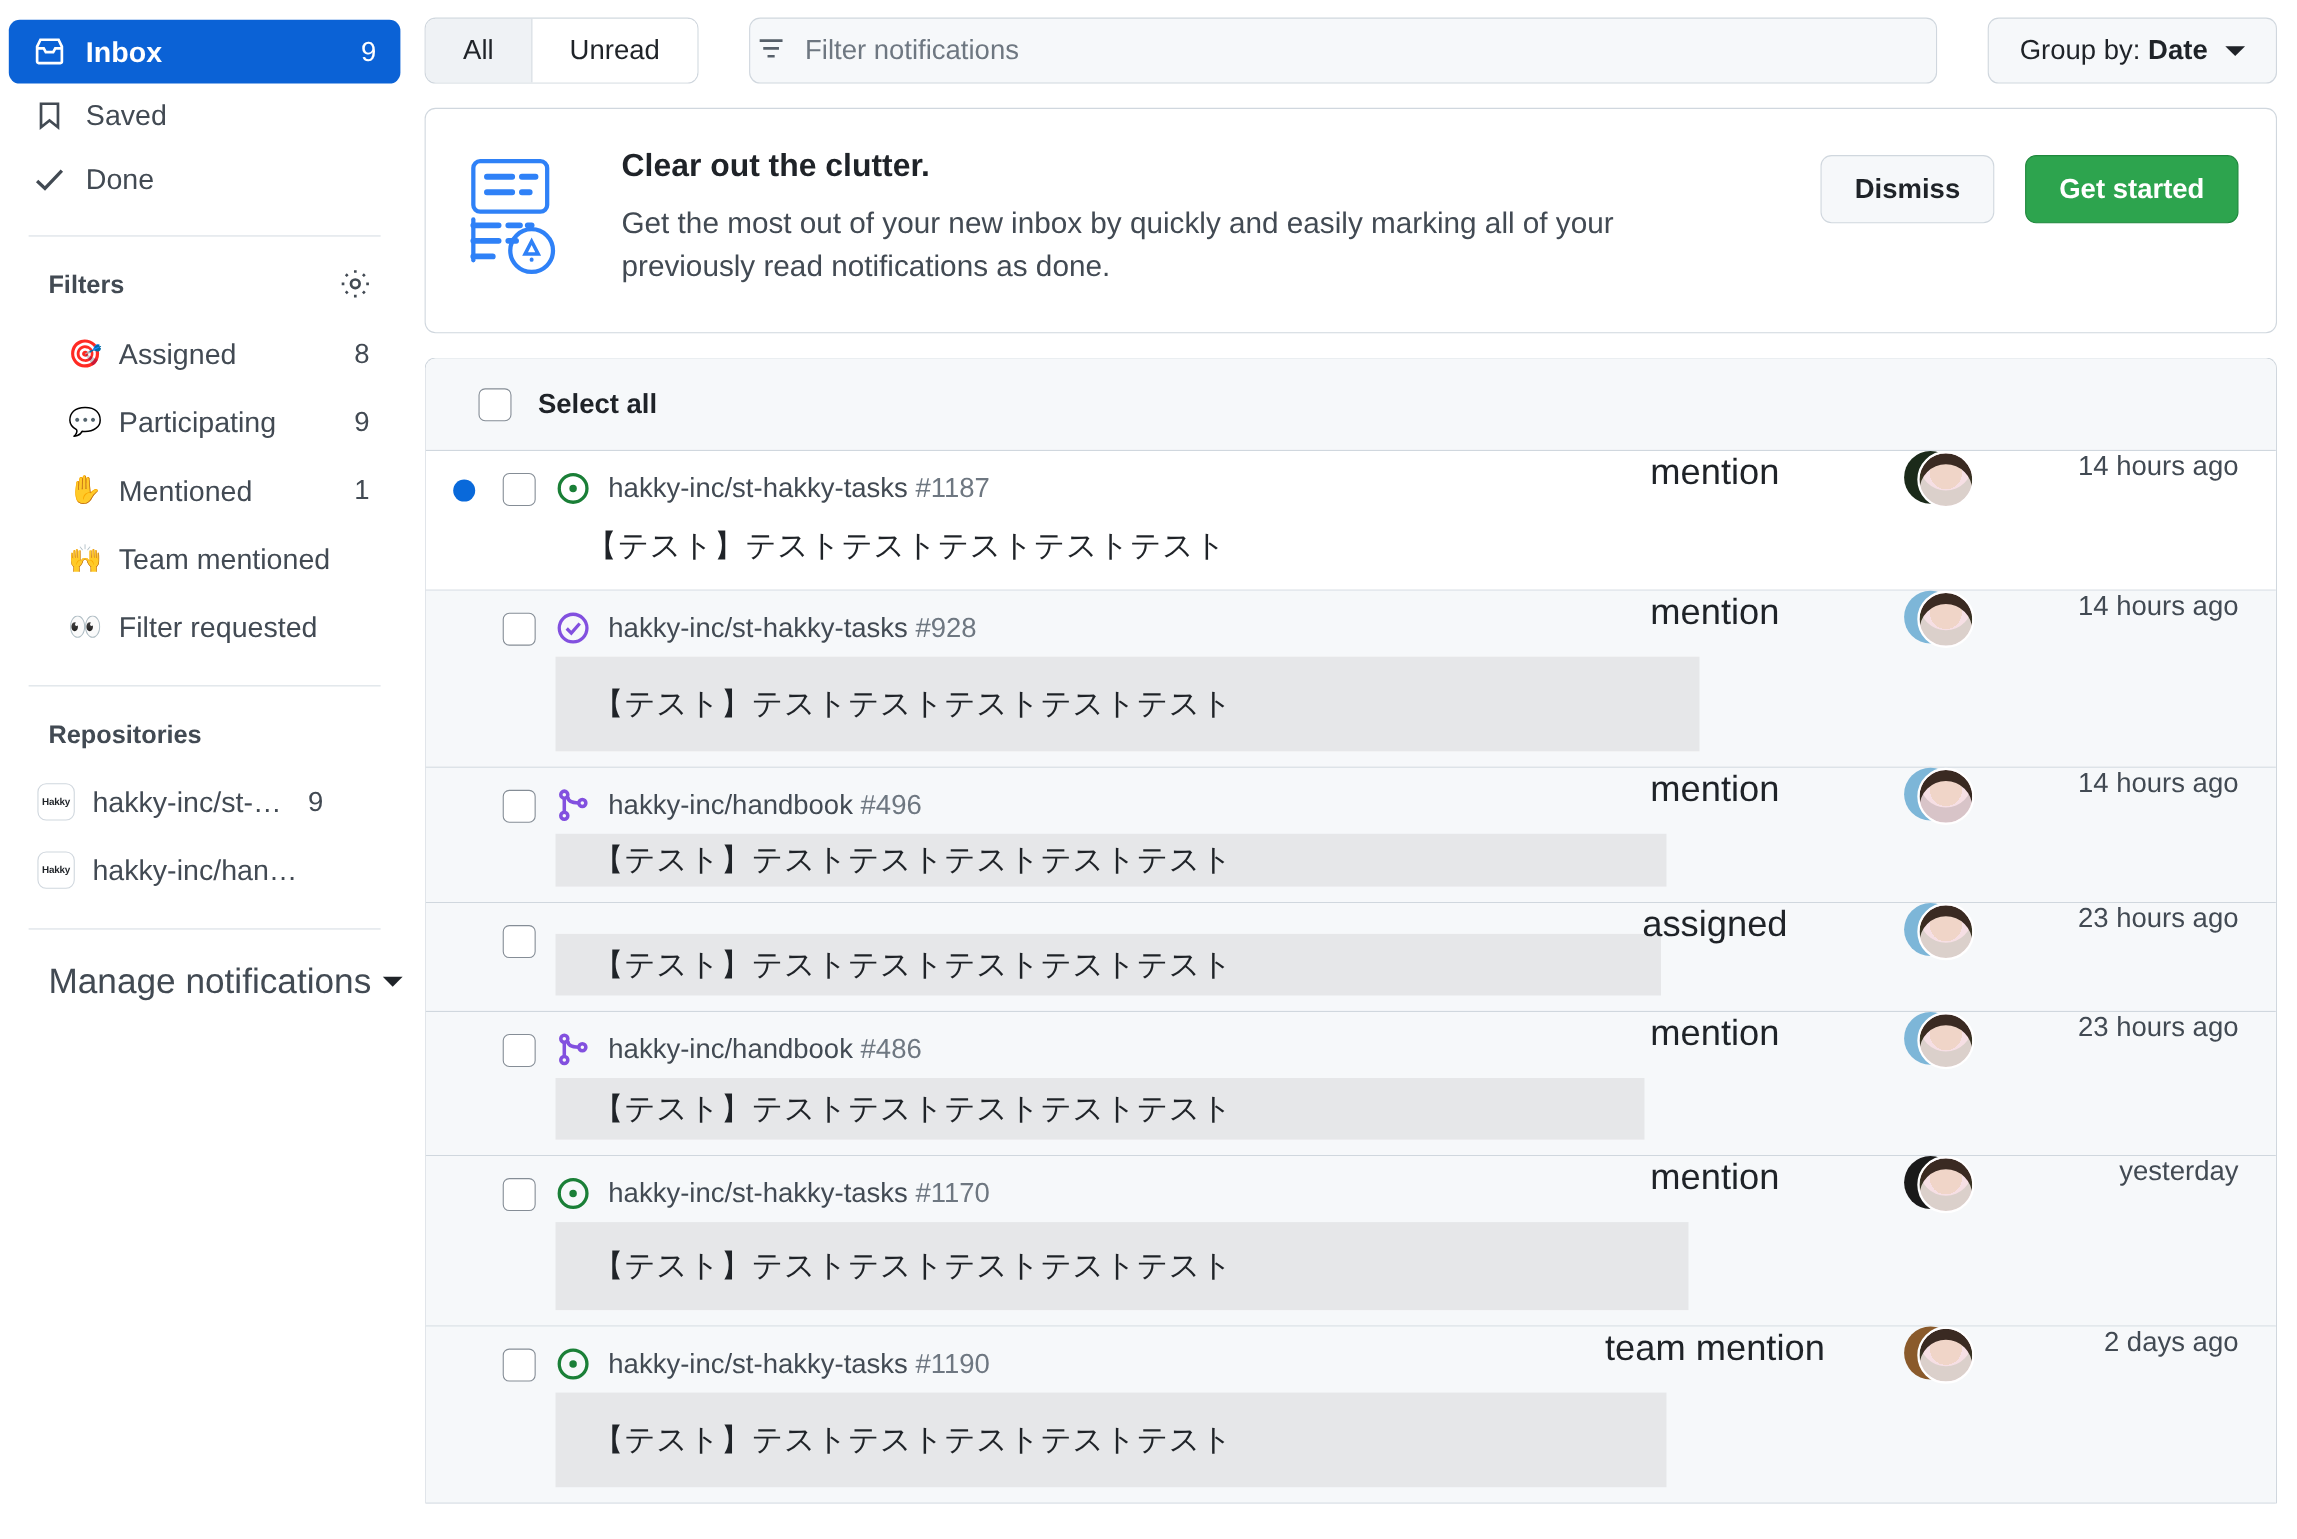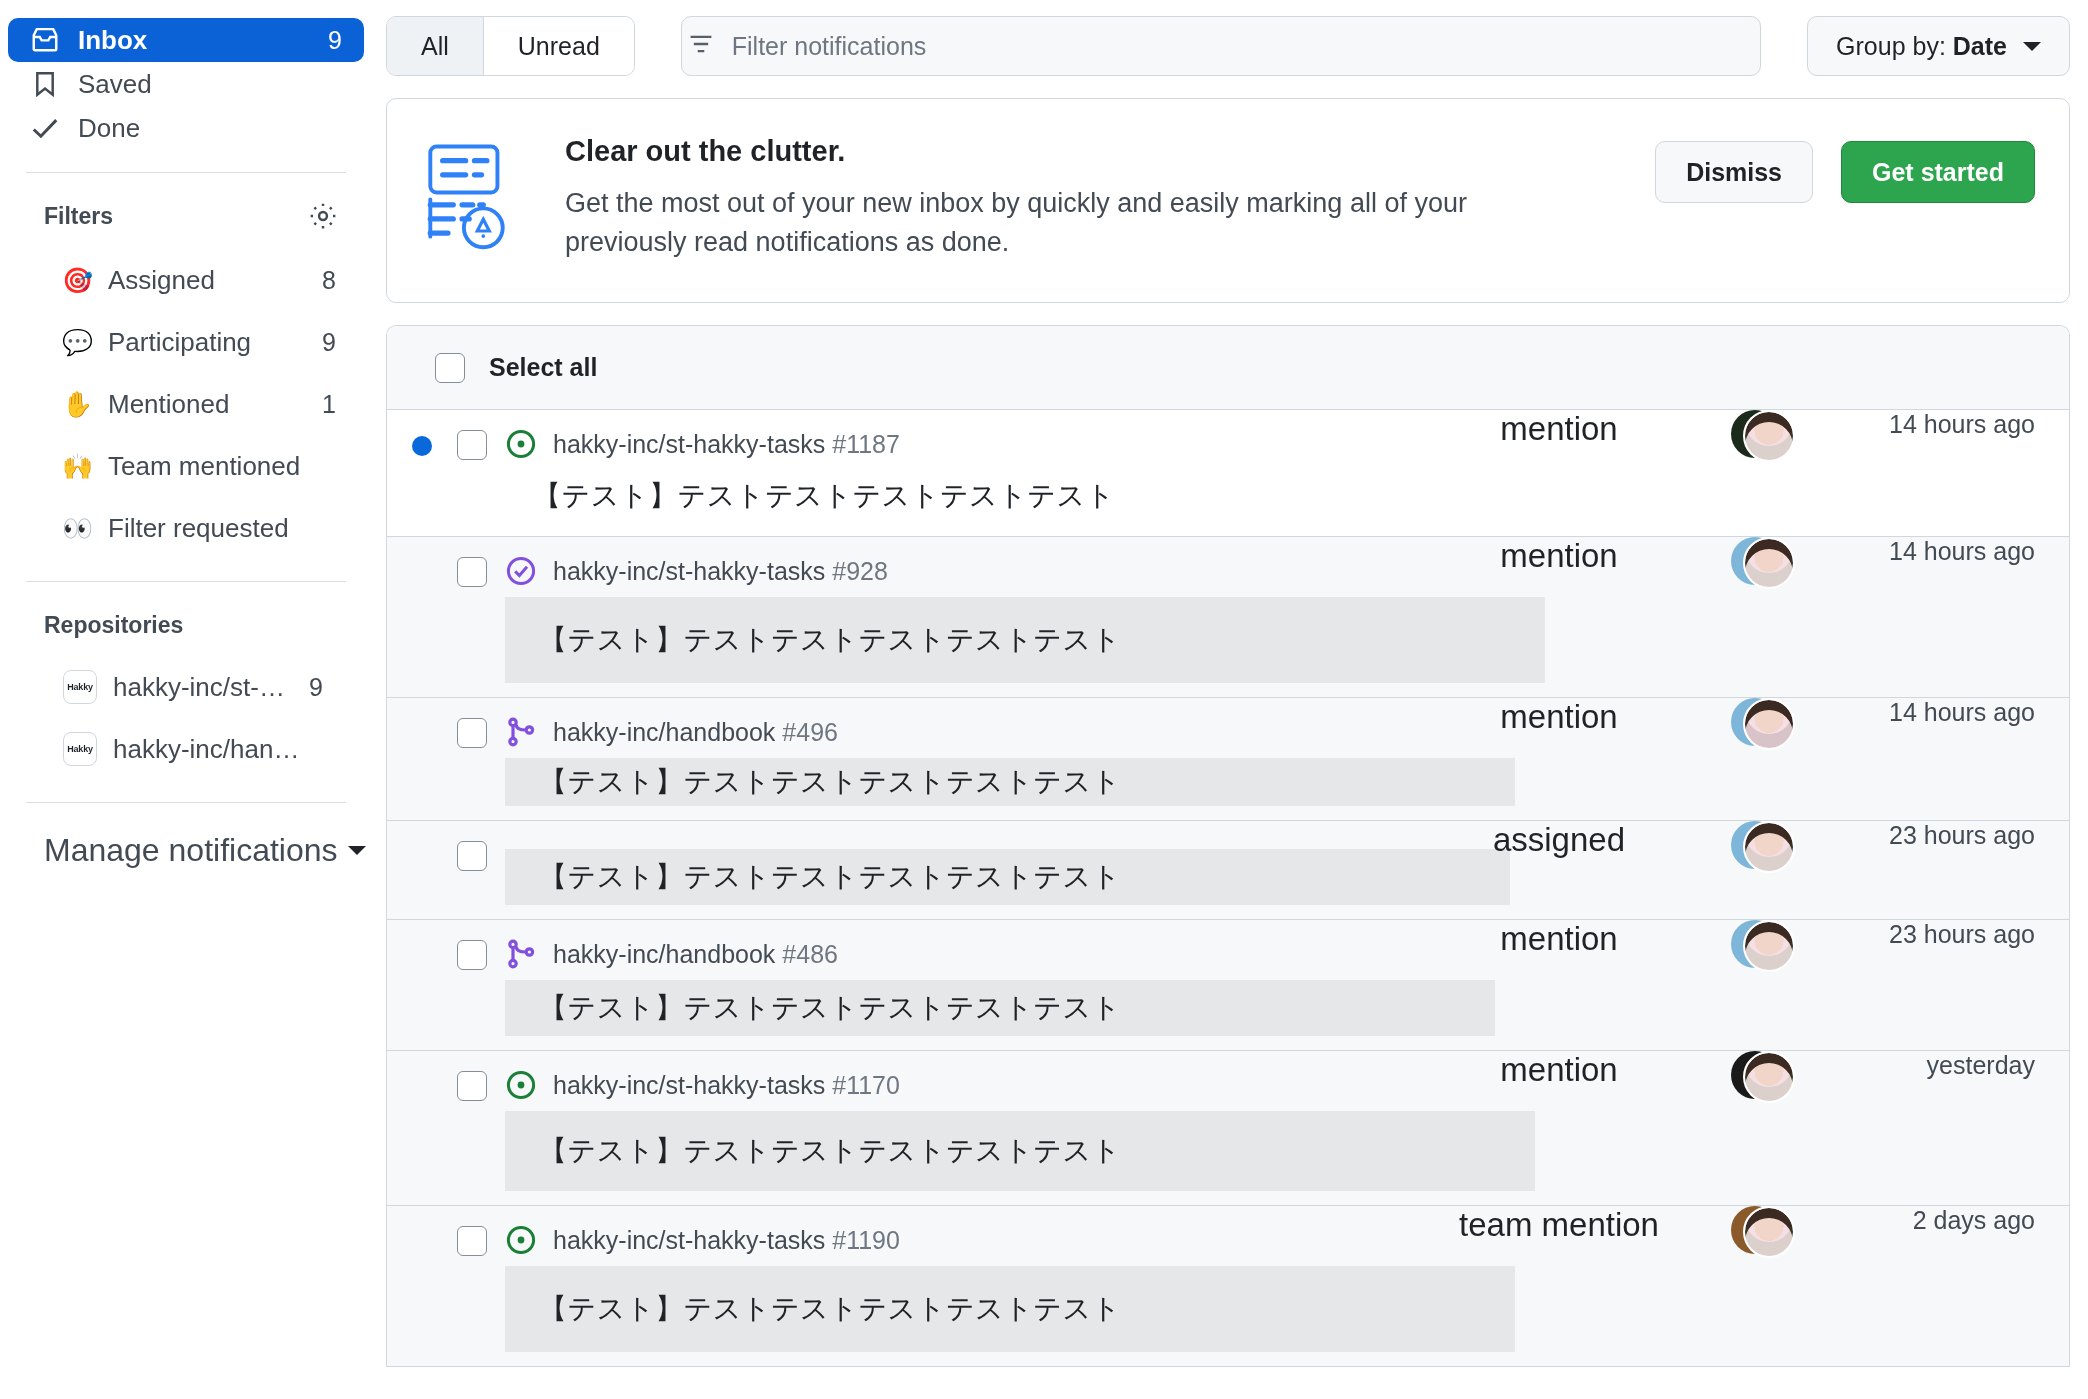--- a/index.html
+++ b/index.html
@@ -10,21 +10,21 @@
     color: #1f2328;
     overflow: hidden;
   }
   .app { display: flex; width: 2088px; height: 1399px; }
 
   
   .sidebar { width: 372px; flex: 0 0 372px; padding: 18px 0 0 0; }
   .nav-list { padding: 0 8px; }
   .nav-item {
     display: flex; align-items: center;
-    height: 44px; padding: 0 22px;
+    height: 58px; padding: 0 22px;
     border-radius: 10px; gap: 18px;
     font-size: 26px; color: #424a53; font-weight: 400;
   }
   .nav-item.active { background: #0b62d6; color: #ffffff; font-weight: 700; }
   .nav-item .nav-ico { width: 30px; height: 30px; flex: 0 0 30px; display: flex; align-items: center; justify-content: center; }
   .nav-item .nav-label { flex: 1 1 auto; }
   .nav-item .nav-count { font-size: 25px; font-weight: 400; }
   .nav-item.active .nav-count { color: #ffffff; }
 
   .divider { height: 1px; background: #d8dee4; margin: 22px 26px 22px 26px; }
@@ -44,21 +44,21 @@
     font-size: 26px; color: #424a53;
     gap: 14px;
   }
   .filter-item .emo { font-size: 25px; width: 32px; text-align: center; line-height: 1; }
   .filter-item .fl { flex: 1 1 auto; }
   .filter-item .fc { font-size: 25px; color: #424a53; }
 
   .repo-list { padding: 10px 0 0 0; }
   .repo-item {
     display: flex; align-items: center;
-    height: 62px; padding: 0 36px 0 63px;
+    height: 62px; padding: 0 36px 0 34px;
     font-size: 26px; color: #424a53; gap: 16px;
   }
   .repo-avatar {
     width: 34px; height: 34px; flex: 0 0 34px;
     border: 1px solid #d0d7de; border-radius: 8px;
     background: #ffffff;
     display: flex; align-items: center; justify-content: center;
     font-size: 9px; font-weight: 700; color: #1f2328;
     letter-spacing: -0.2px; overflow: hidden;
   }

